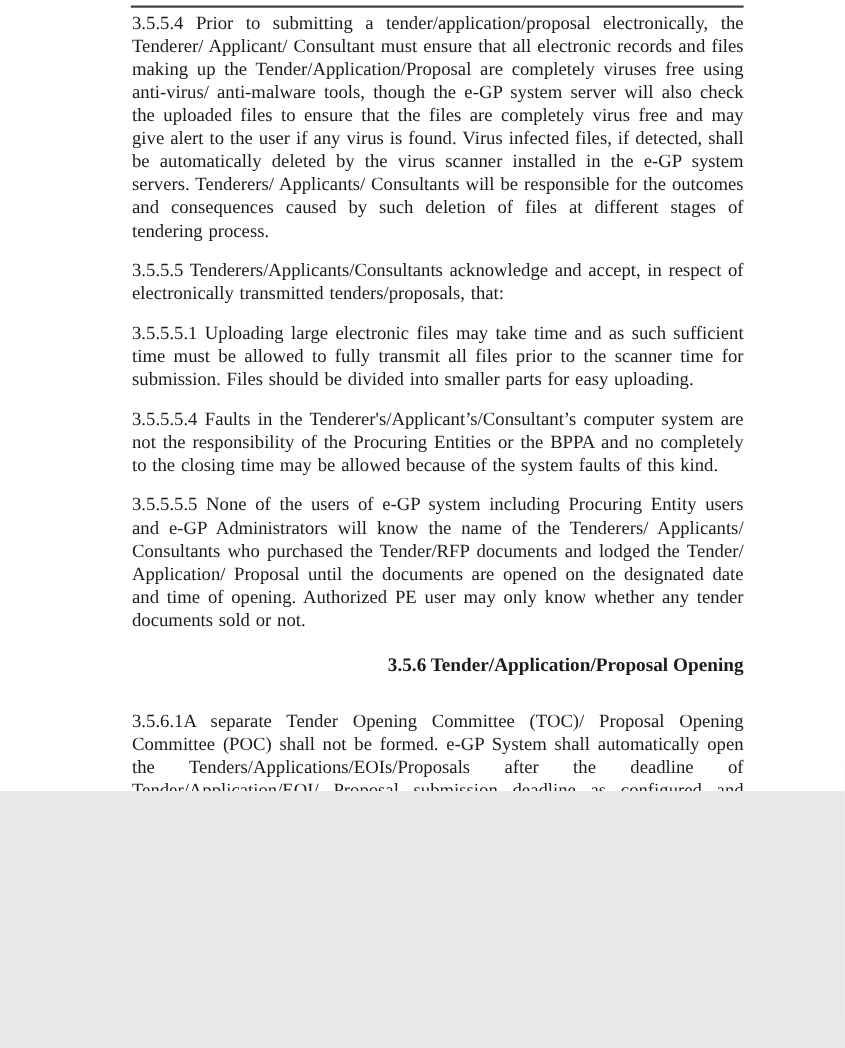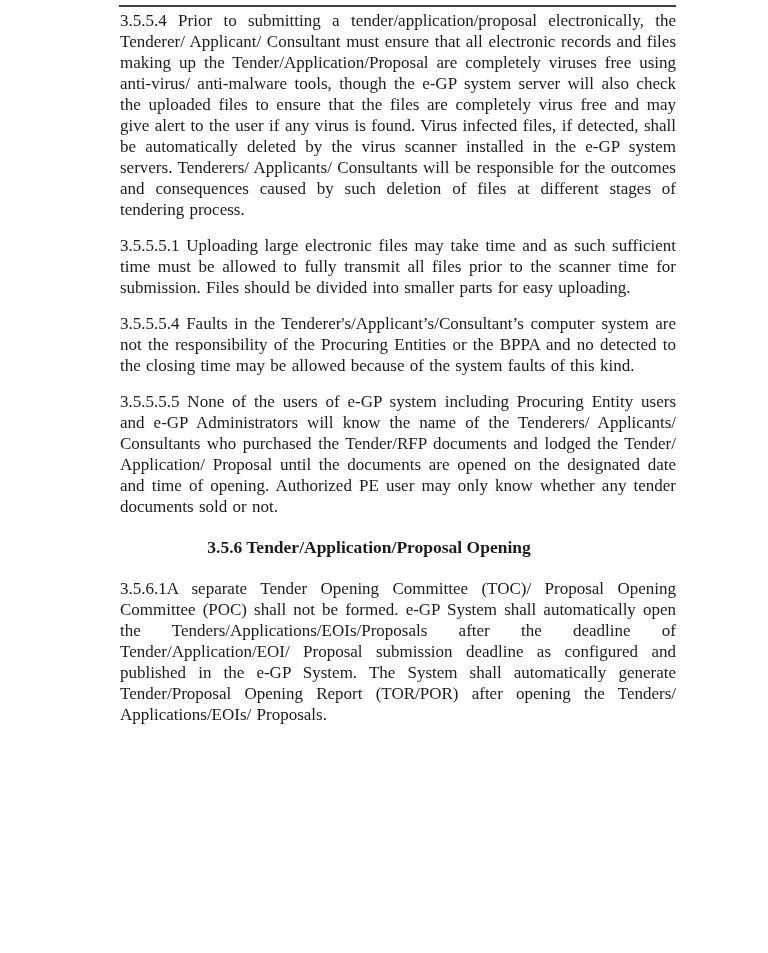--- a/index.html
+++ b/index.html
@@ -8,21 +8,21 @@
     --page-bg:#ffffff;
   }
   html,body{margin:0;padding:0;}
   body{
     background:#e8e8e8;
     font-family:"Liberation Serif", serif;
   }
   .page{
     position:relative;
     width:768px;
-    height:953px;
+    height:719px;
     margin:0 auto;
     background:var(--page-bg);
     overflow:hidden;
   }
   .top-rule{
     position:absolute;
     left:119px;
     top:5px;
     width:557px;
     height:2px;
@@ -37,34 +37,35 @@
   }
   p.para{
     margin:0 0 15px 0;
     font-size:17px;
     line-height:21px;
     text-align:justify;
     word-spacing:1px;
     color:var(--text-color);
   }
   h2.section-heading{
-    margin:19px 0 20px -58px;
+    margin:19px 0 30px -58px;
     font-size:17.5px;
     line-height:22px;
     font-weight:bold;
-    text-align:center;
+    text-align:right;
     color:var(--text-color);
   }
 </style>
 </head>
 <body>
 
 <div class="page">
   <div class="top-rule"></div>
   <div class="content">
     <p class="para">3.5.5.4 Prior to submitting a tender/application/proposal electronically, the Tenderer/ Applicant/ Consultant must ensure that all electronic records and files making up the Tender/Application/Proposal are completely viruses free using anti-virus/ anti-malware tools, though the e-GP system server will also check the uploaded files to ensure that the files are completely virus free and may give alert to the user if any virus is found. Virus infected files, if detected, shall be automatically deleted by the virus scanner installed in the e-GP system servers. Tenderers/ Applicants/ Consultants will be responsible for the outcomes and consequences caused by such deletion of files at different stages of tendering process.</p>
+    <p class="para">3.5.5.5 Tenderers/Applicants/Consultants acknowledge and accept, in respect of electronically transmitted tenders/proposals, that:</p>
     <p class="para">3.5.5.5.1 Uploading large electronic files may take time and as such sufficient time must be allowed to fully transmit all files prior to the scanner time for submission. Files should be divided into smaller parts for easy uploading.</p>
-    <p class="para">3.5.5.5.4 Faults in the Tenderer's/Applicant’s/Consultant’s computer system are not the responsibility of the Procuring Entities or the BPPA and no detected to the closing time may be allowed because of the system faults of this kind.</p>
+    <p class="para">3.5.5.5.4 Faults in the Tenderer's/Applicant’s/Consultant’s computer system are not the responsibility of the Procuring Entities or the BPPA and no completely to the closing time may be allowed because of the system faults of this kind.</p>
     <p class="para">3.5.5.5.5 None of the users of e-GP system including Procuring Entity users and e-GP Administrators will know the name of the Tenderers/ Applicants/ Consultants who purchased the Tender/RFP documents and lodged the Tender/ Application/ Proposal until the documents are opened on the designated date and time of opening. Authorized PE user may only know whether any tender documents sold or not.</p>
     <h2 class="section-heading">3.5.6 Tender/Application/Proposal Opening</h2>
     <p class="para">3.5.6.1A separate Tender Opening Committee (TOC)/ Proposal Opening Committee (POC) shall not be formed.  e-GP System shall automatically open the Tenders/Applications/EOIs/Proposals after the deadline of Tender/Application/EOI/ Proposal submission deadline as configured and published in the e-GP System. The System shall automatically generate Tender/Proposal Opening Report (TOR/POR) after opening the Tenders/ Applications/EOIs/ Proposals.</p>
   </div>
 </div>
 
 </body></html>

